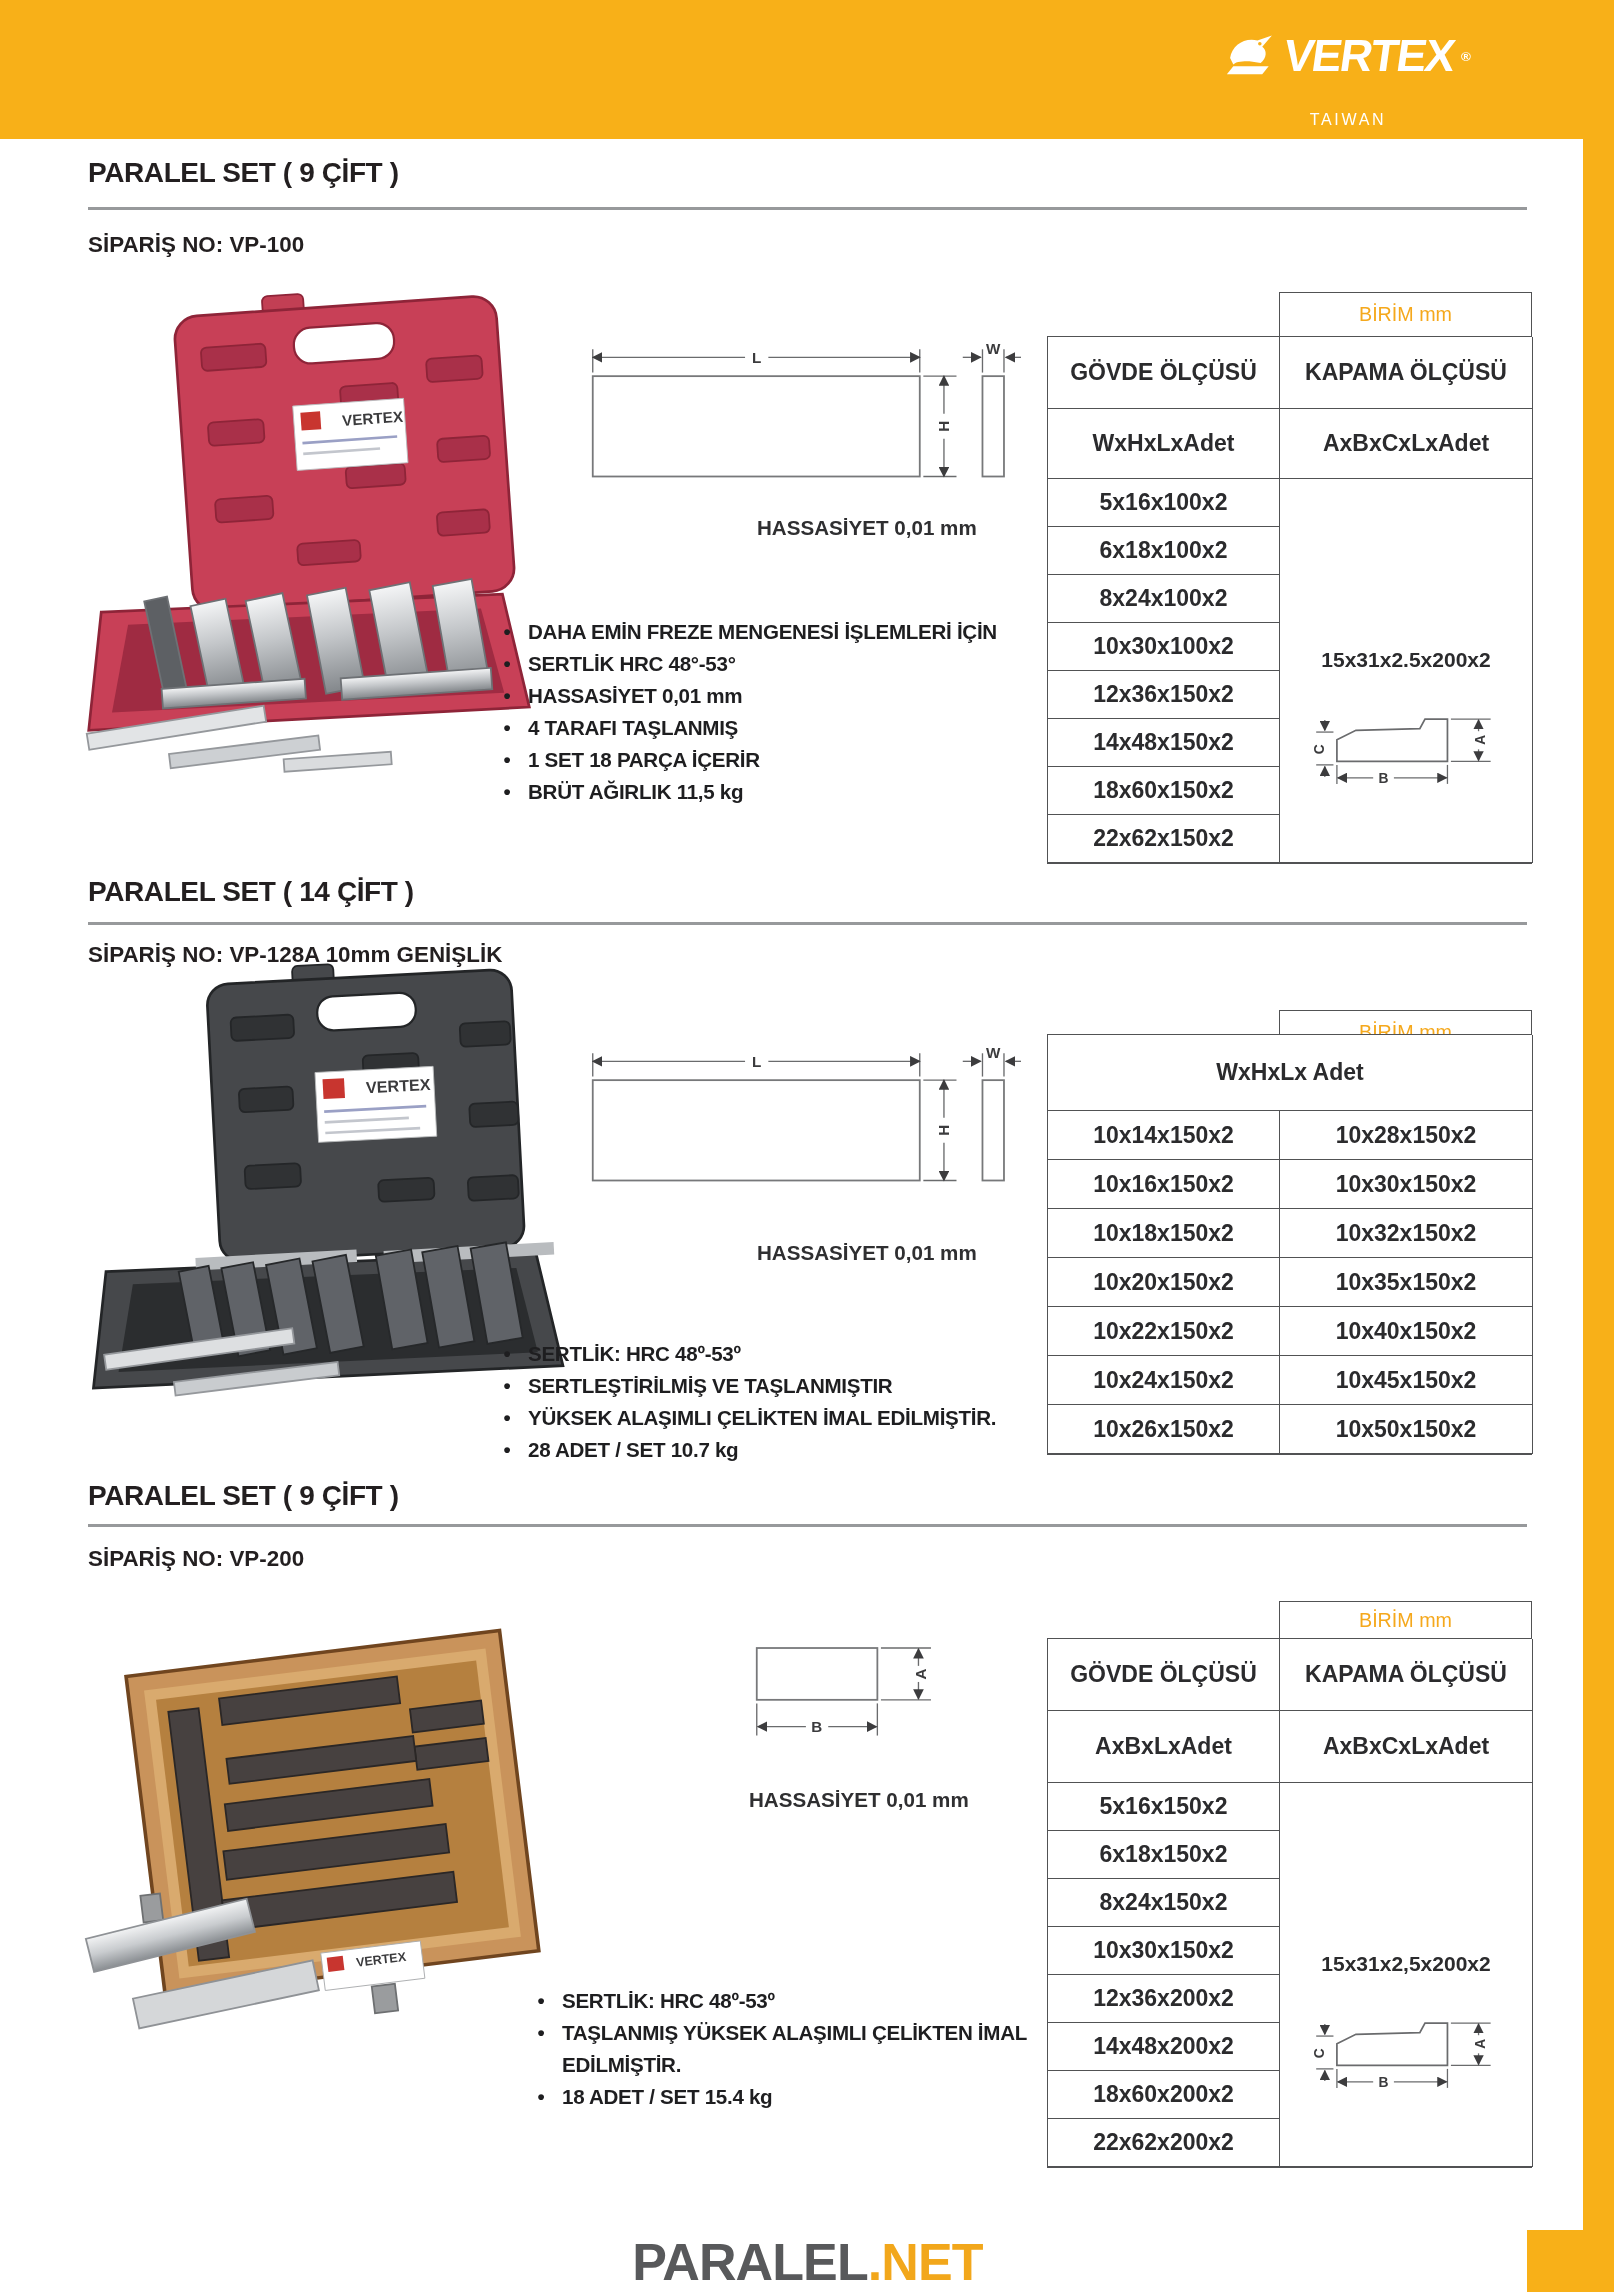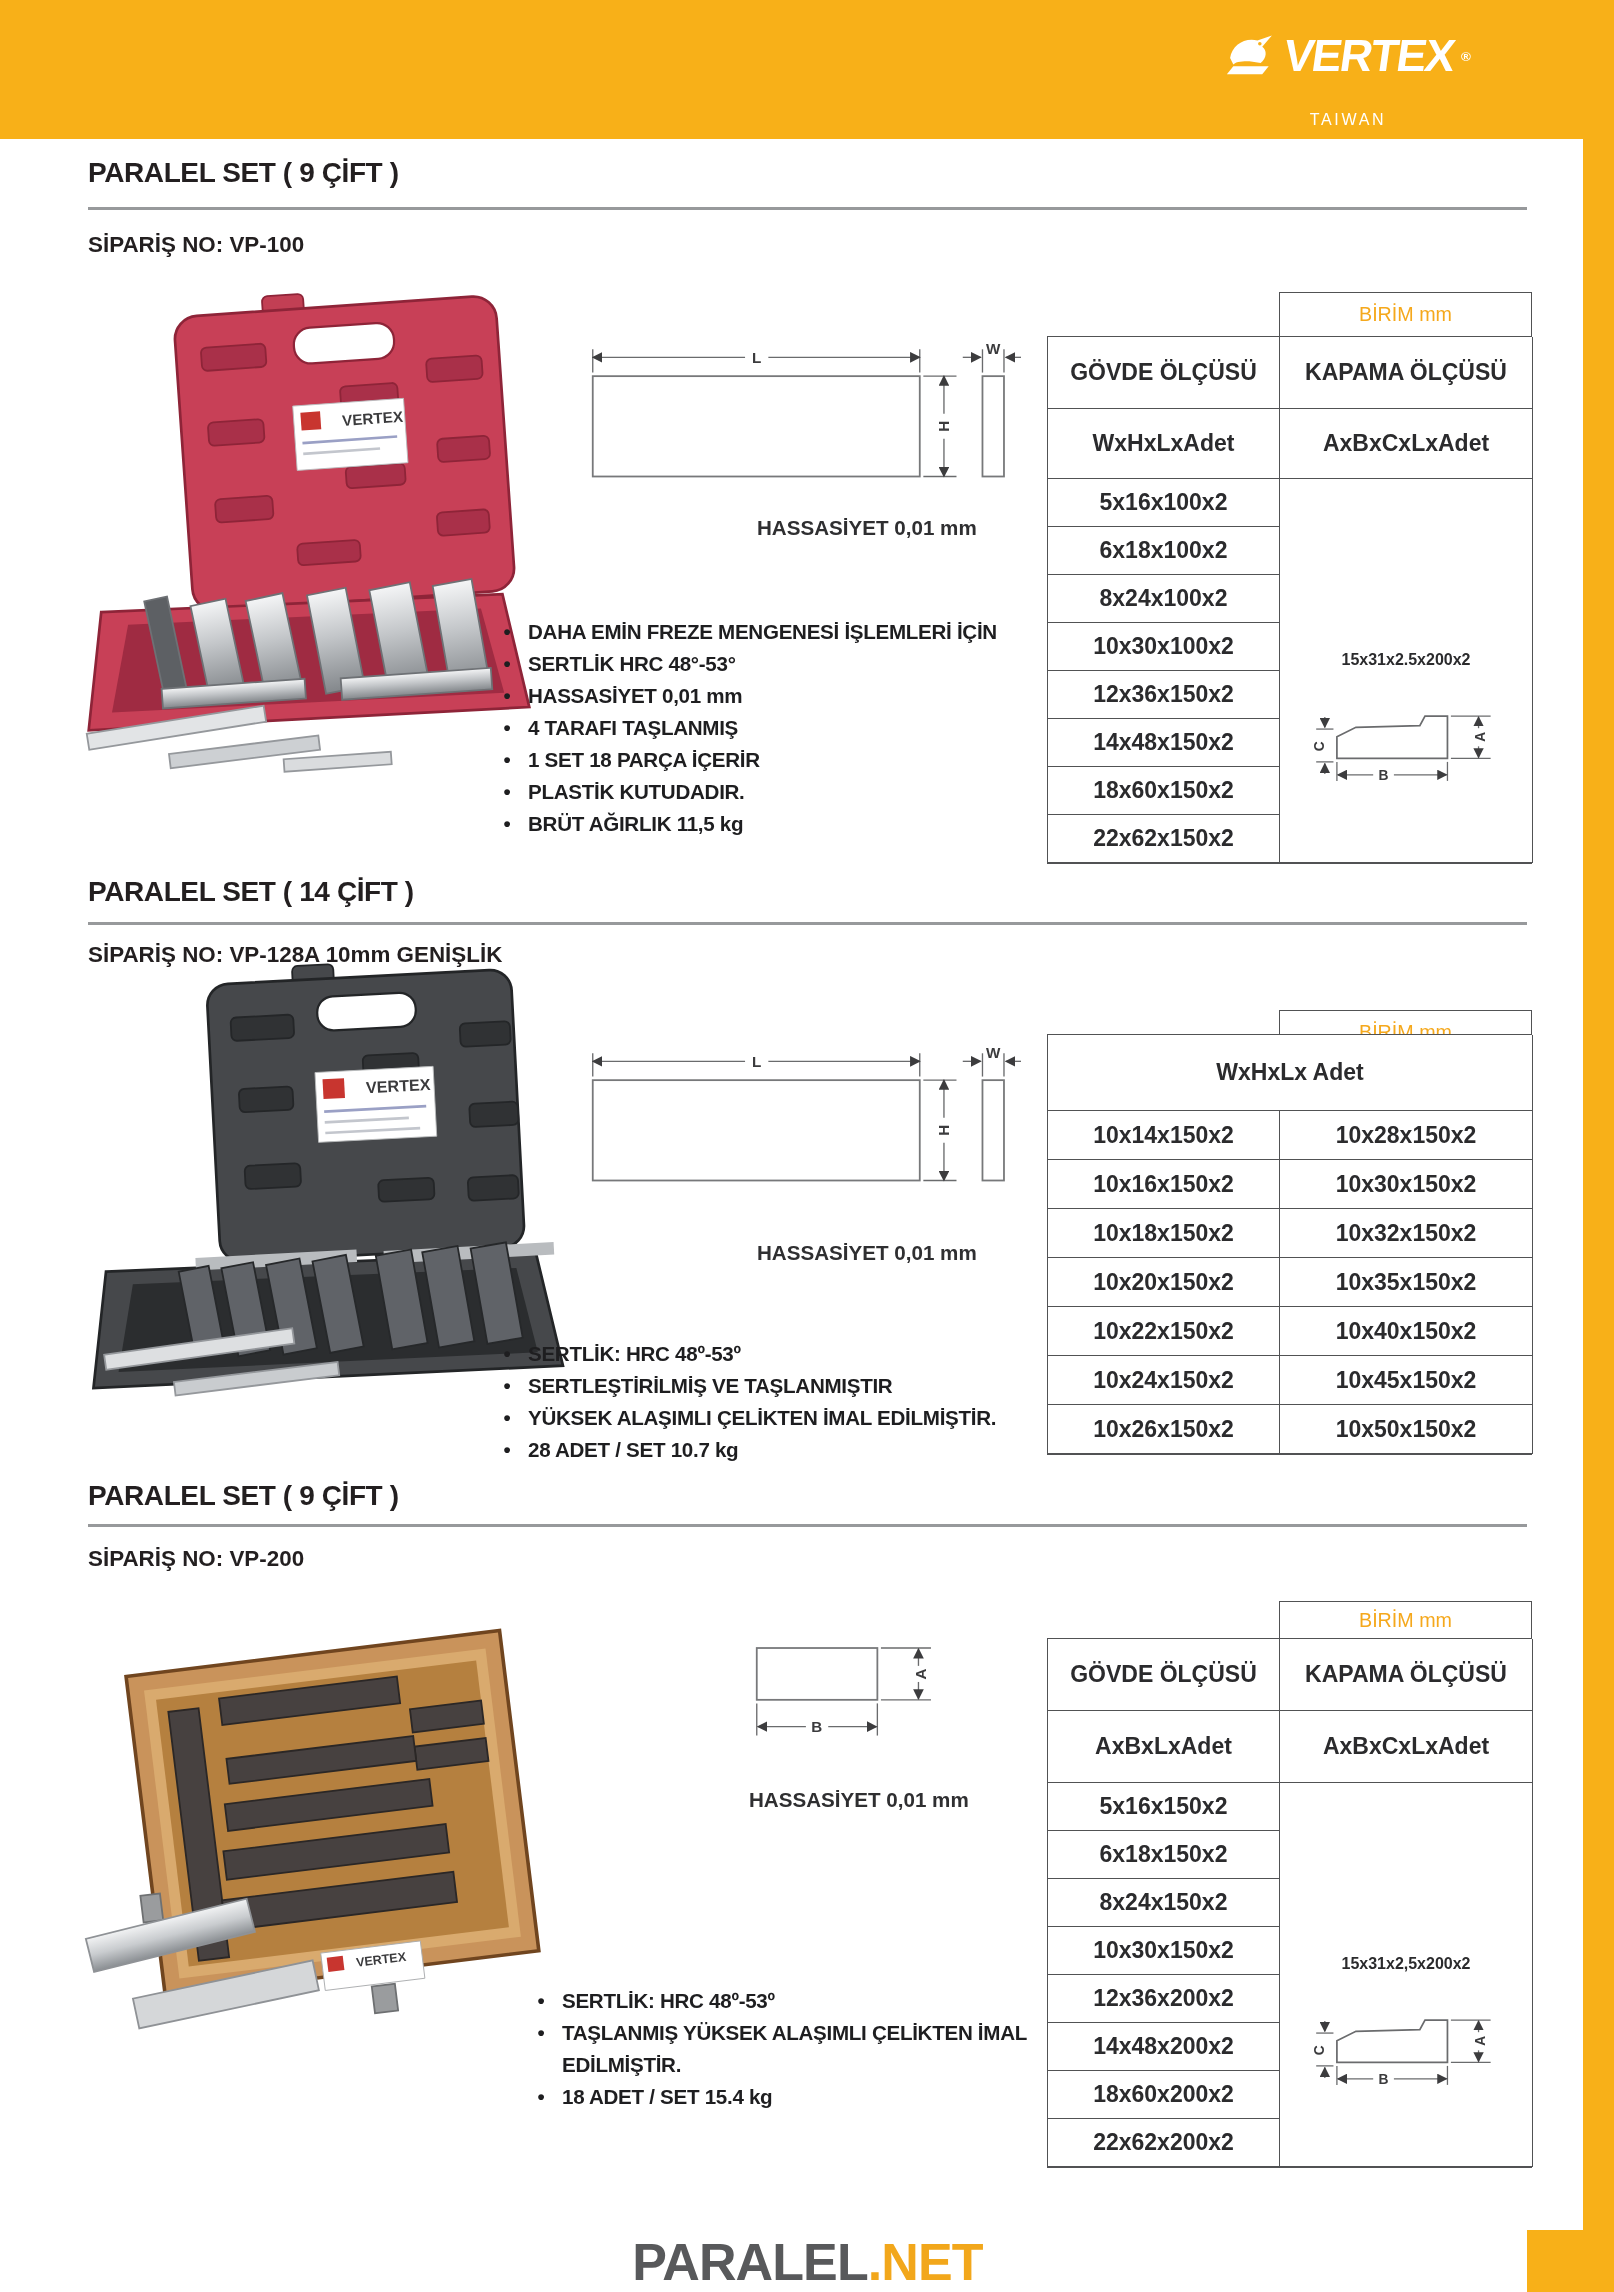--- a/index.html
+++ b/index.html
@@ -51,21 +51,21 @@
   .th{background:#58595B;color:#fff;font-size:23px;border-right-color:#808285;border-bottom-color:#808285;}
   .sub{font-size:29.6px;}
   .alt{background:#E9EAEB;}
   .a1{grid-area:1/1}.b1{grid-area:1/2}.a2{grid-area:2/1}.b2{grid-area:2/2}
   .a3{grid-area:3/1}.b3{grid-area:3/2}.a4{grid-area:4/1}.b4{grid-area:4/2}
   .a5{grid-area:5/1}.b5{grid-area:5/2}.a6{grid-area:6/1}.b6{grid-area:6/2}
   .a7{grid-area:7/1}.b7{grid-area:7/2}.a8{grid-area:8/1}.b8{grid-area:8/2}
   .a9{grid-area:9/1}.a10{grid-area:10/1}
   .hspan{grid-area:1/1/2/3;}
   .mcell{grid-area:3/2/11/3;flex-direction:column;justify-content:flex-start;padding-top:99px;}
-  .closure-val{font-size:16px;font-weight:bold;color:#2B2B2D;}
+  .closure-val{font-size:21px;font-weight:bold;color:#2B2B2D;}
   .mcell svg{margin-top:19.7px;}
 
   
   .photo,.tech{position:absolute;}
   .p1{left:76px;top:279px;width:466px;height:506px;}
   .p2{left:79px;top:958px;width:502px;height:448px;}
   .p3{left:82px;top:1603px;width:502px;height:439px;}
   .d1{left:582px;top:342px;width:439px;height:157px;}
   .d2{left:582px;top:1046px;width:439px;height:157px;}
   .d3{left:743px;top:1623px;width:233px;height:134px;}
@@ -179,21 +179,20 @@
   </svg>
 
   <div class="hass hass1">HASSASİYET 0,01 mm</div>
 
   <ul class="bullets bl1">
     <li>DAHA EMİN FREZE MENGENESİ İŞLEMLERİ İÇİN</li>
     <li>SERTLİK HRC 48°-53°</li>
     <li>HASSASİYET 0,01 mm</li>
     <li>4 TARAFI TAŞLANMIŞ</li>
     <li>1 SET 18 PARÇA İÇERİR</li>
-    <li>PLASTİK KUTUDADIR.</li>
     <li>BRÜT AĞIRLIK 11,5 kg</li>
   </ul>
 
   <div class="birim bi1">
     <span>BİRİM mm</span>
   </div>
 
   <div class="pt t1">
     <div class="th a1">GÖVDE ÖLÇÜSÜ</div>
     <div class="th b1">KAPAMA ÖLÇÜSÜ</div>

